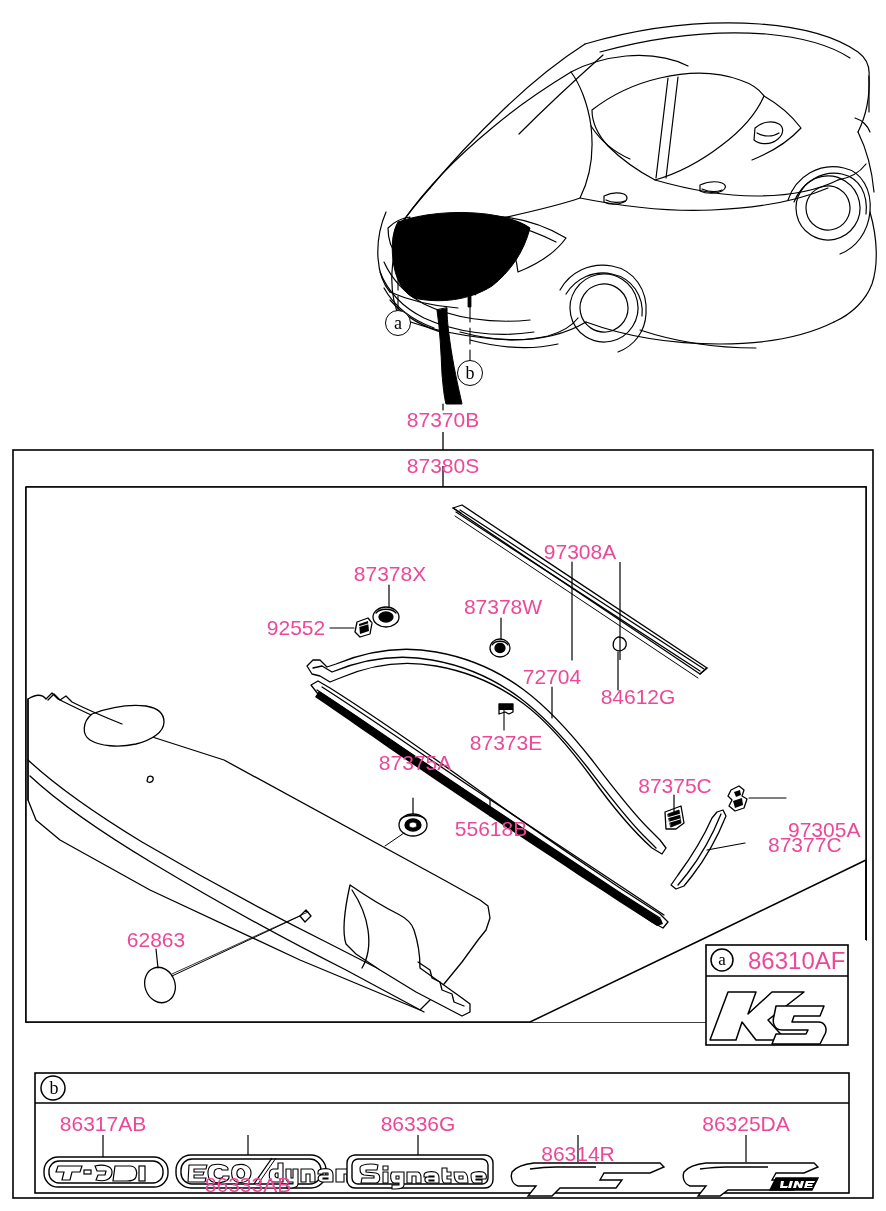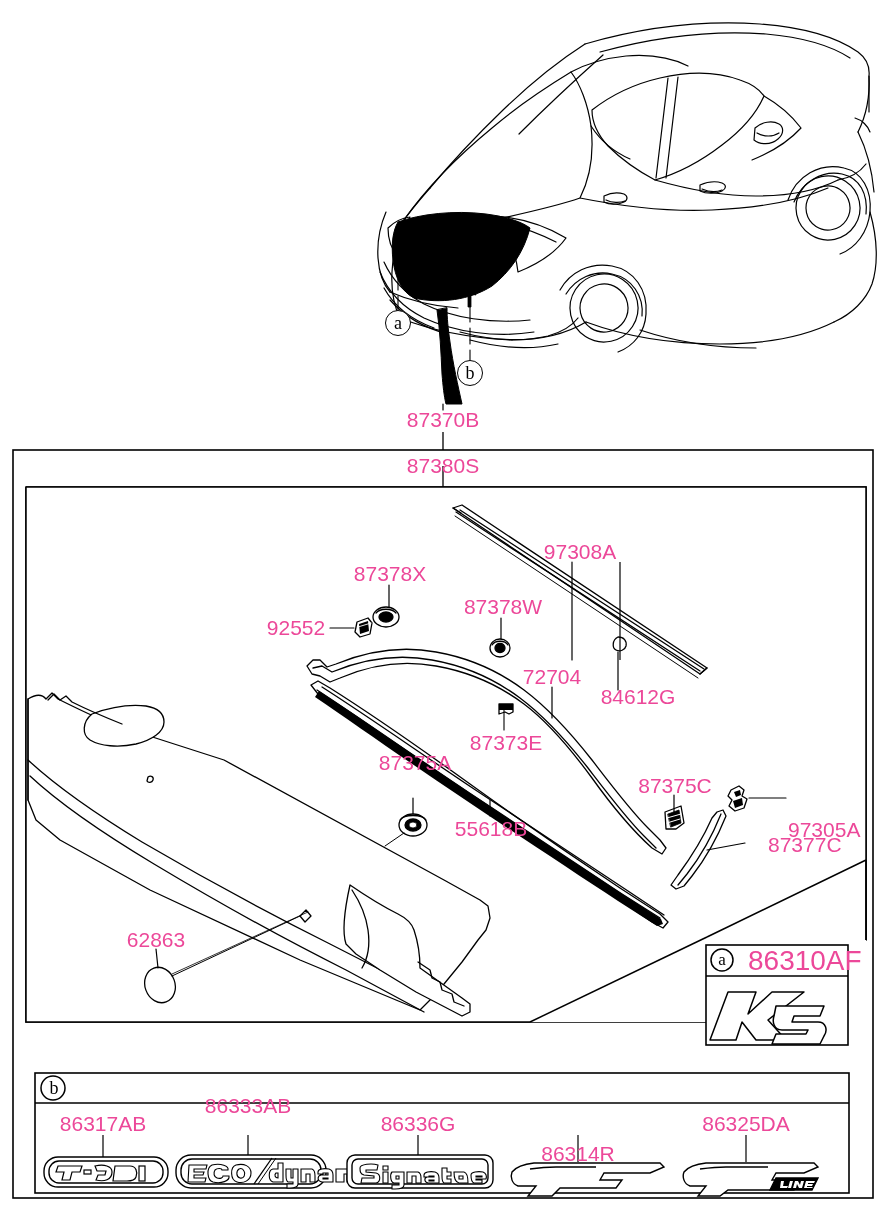--- a/index.html
+++ b/index.html
@@ -350,21 +350,21 @@
 
     <g fill="#fff" stroke="#000" stroke-width="1.5" stroke-linejoin="round">
 
       <path d="M728 992 L756 992 L748 1014 L772 992 L804 992 L768 1020 L786 1040 L756 1040 L742 1022 L736 1040 L710 1040 Z"></path>
 
       <path d="M776 1006 L824 1006 L820 1016 L794 1016 L792 1022 L818 1022
                C826 1022 828 1030 824 1036 L820 1044 L772 1044 L776 1034 L806 1034 L808 1030 L782 1030
                C774 1030 772 1022 774 1016 Z"></path>
     </g>
   </svg>
-  <div class="lbl" style="left:748px;top:950px;font-size:28px;">
+  <div class="lbl" style="left:748px;top:950px;font-size:24px;">
     <span>86310AF</span></div>
   <div style="position:absolute;left:711px;top:949px;width:22px;height:22px;display:flex;align-items:center;justify-content:center;font-size:17px;font-family:'Liberation Serif',serif;">
     <span>a</span>
     </div>
 
   <svg class="layer" viewBox="0 0 886 1211">
     <g fill="#fff" stroke="#000" stroke-width="1.6">
       <rect x="35" y="1073" width="814" height="120"></rect>
       <line x1="35" y1="1103" x2="849" y2="1103"></line>
     </g>
@@ -447,21 +447,21 @@
       </g>
     </g>
   </svg>
 
   <div style="position:absolute;left:42px;top:1076px;width:24px;height:24px;display:flex;align-items:center;justify-content:center;font-size:18px;font-family:'Liberation Serif',serif;">
     <span>b</span>
     </div>
 
   <div class="lbl c" style="left:103px;top:1113px;">
     <span>86317AB</span></div>
-  <div class="lbl c" style="left:248px;top:1095px;">
+  <div class="lbl c" style="left:248px;top:1174px;">
     <span>86333AB</span></div>
   <div class="lbl c" style="left:418px;top:1113px;">
     <span>86336G</span></div>
   <div class="lbl c" style="left:578px;top:1113px;margin-top:30px;">
     <span>86314R</span></div>
   <div class="lbl c" style="left:746px;top:1113px;">
     <span>86325DA</span></div>
 
 </div>
 

